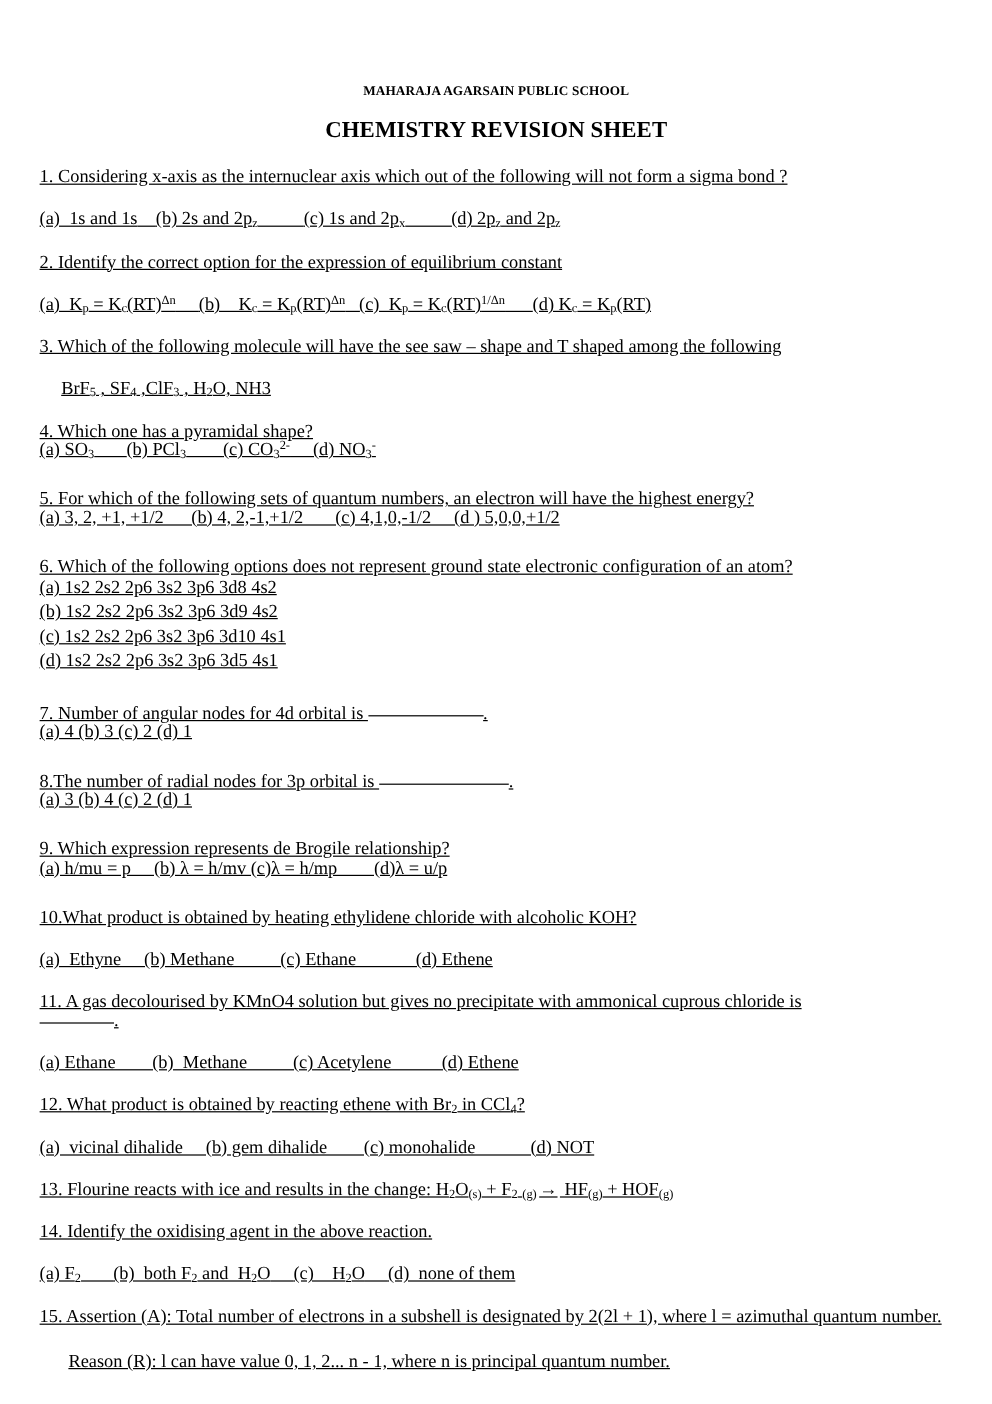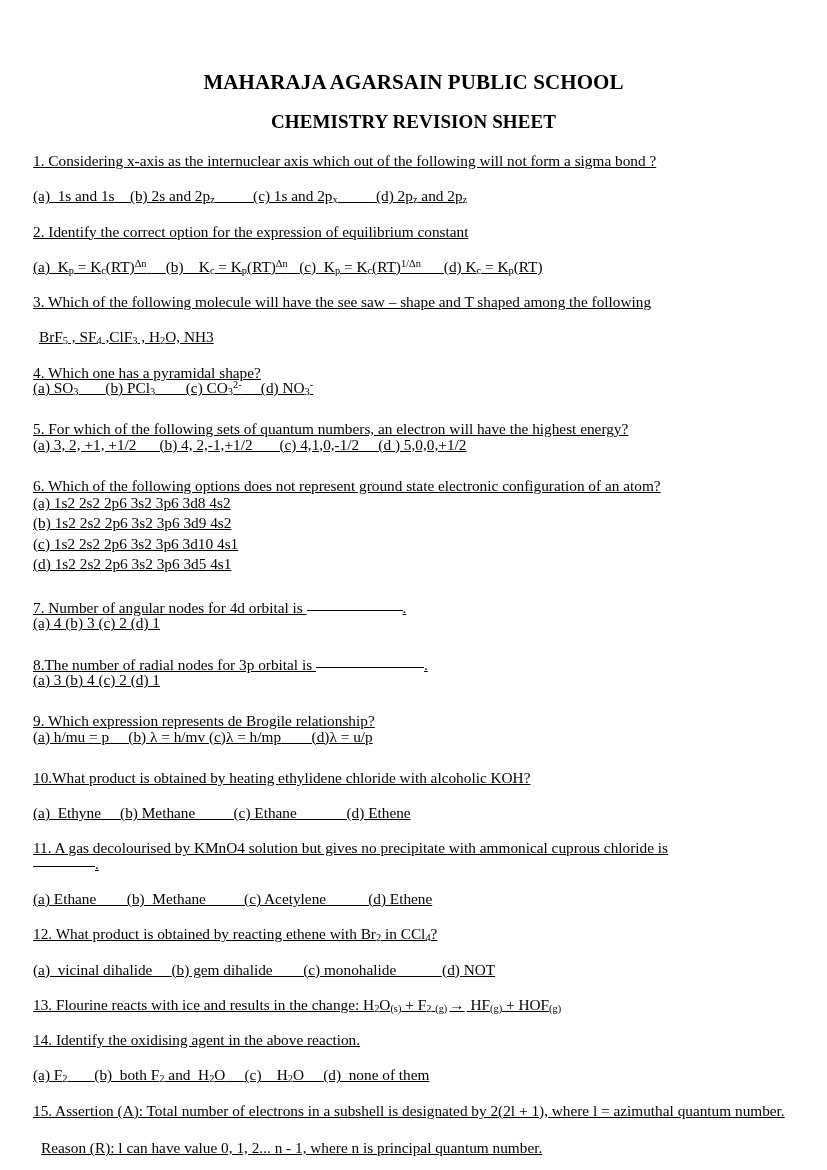--- a/index.html
+++ b/index.html
@@ -18,21 +18,21 @@
   .page {
     position: relative;
     width: 827px;
     height: 1170px;
     padding: 0;
     box-sizing: border-box;
   }
   .header {
     text-align: center;
     font-weight: bold;
-    font-size: 21px;
+    font-size: 11px;
     letter-spacing: 0.1px;
   }
   .header.school { padding-top: 70px; }
   .header.subject { padding-top: 16px; font-size: 19px; }
 
   .content {
     margin-left: 33px;
     margin-right: 28px;
     font-size: 15.3px;
     line-height: 1.0;
@@ -41,40 +41,40 @@
   .q {
     margin-top: 20px;
   }
   .q.gap { margin-top: 26px; }
   .qtext {
     margin: 0;
     padding: 0;
   }
   .opt-line { white-space: pre; }
   .cfg-line { margin: 0; padding: 0; line-height: 1.32; }
-  .indent-sm { margin-left: 6px; }
+  .indent-sm { margin-left: 18px; }
   sub {
     font-size: 0.68em;
     vertical-align: -0.22em;
     line-height: 0;
   }
   sup {
     font-size: 0.68em;
     vertical-align: 0.48em;
     line-height: 0;
   }
   .blank-line {
     display: inline-block;
     border-bottom: 1.4px solid #000;
     vertical-align: 2px;
   }
   .bl-long { width: 96px; }
   .bl-long2 { width: 108px; }
   .bl-short { width: 62px; }
-  .reason { margin-top: 22px; margin-left: 8px; }
+  .reason { margin-top: 22px; margin-left: 24px; }
   .arrow { padding: 0 2px; }
 </style>
 </head>
 <body>
 
 <div class="page">
 
   <div class="header school">MAHARAJA AGARSAIN PUBLIC SCHOOL</div>
   <div class="header subject">CHEMISTRY REVISION SHEET</div>
 

